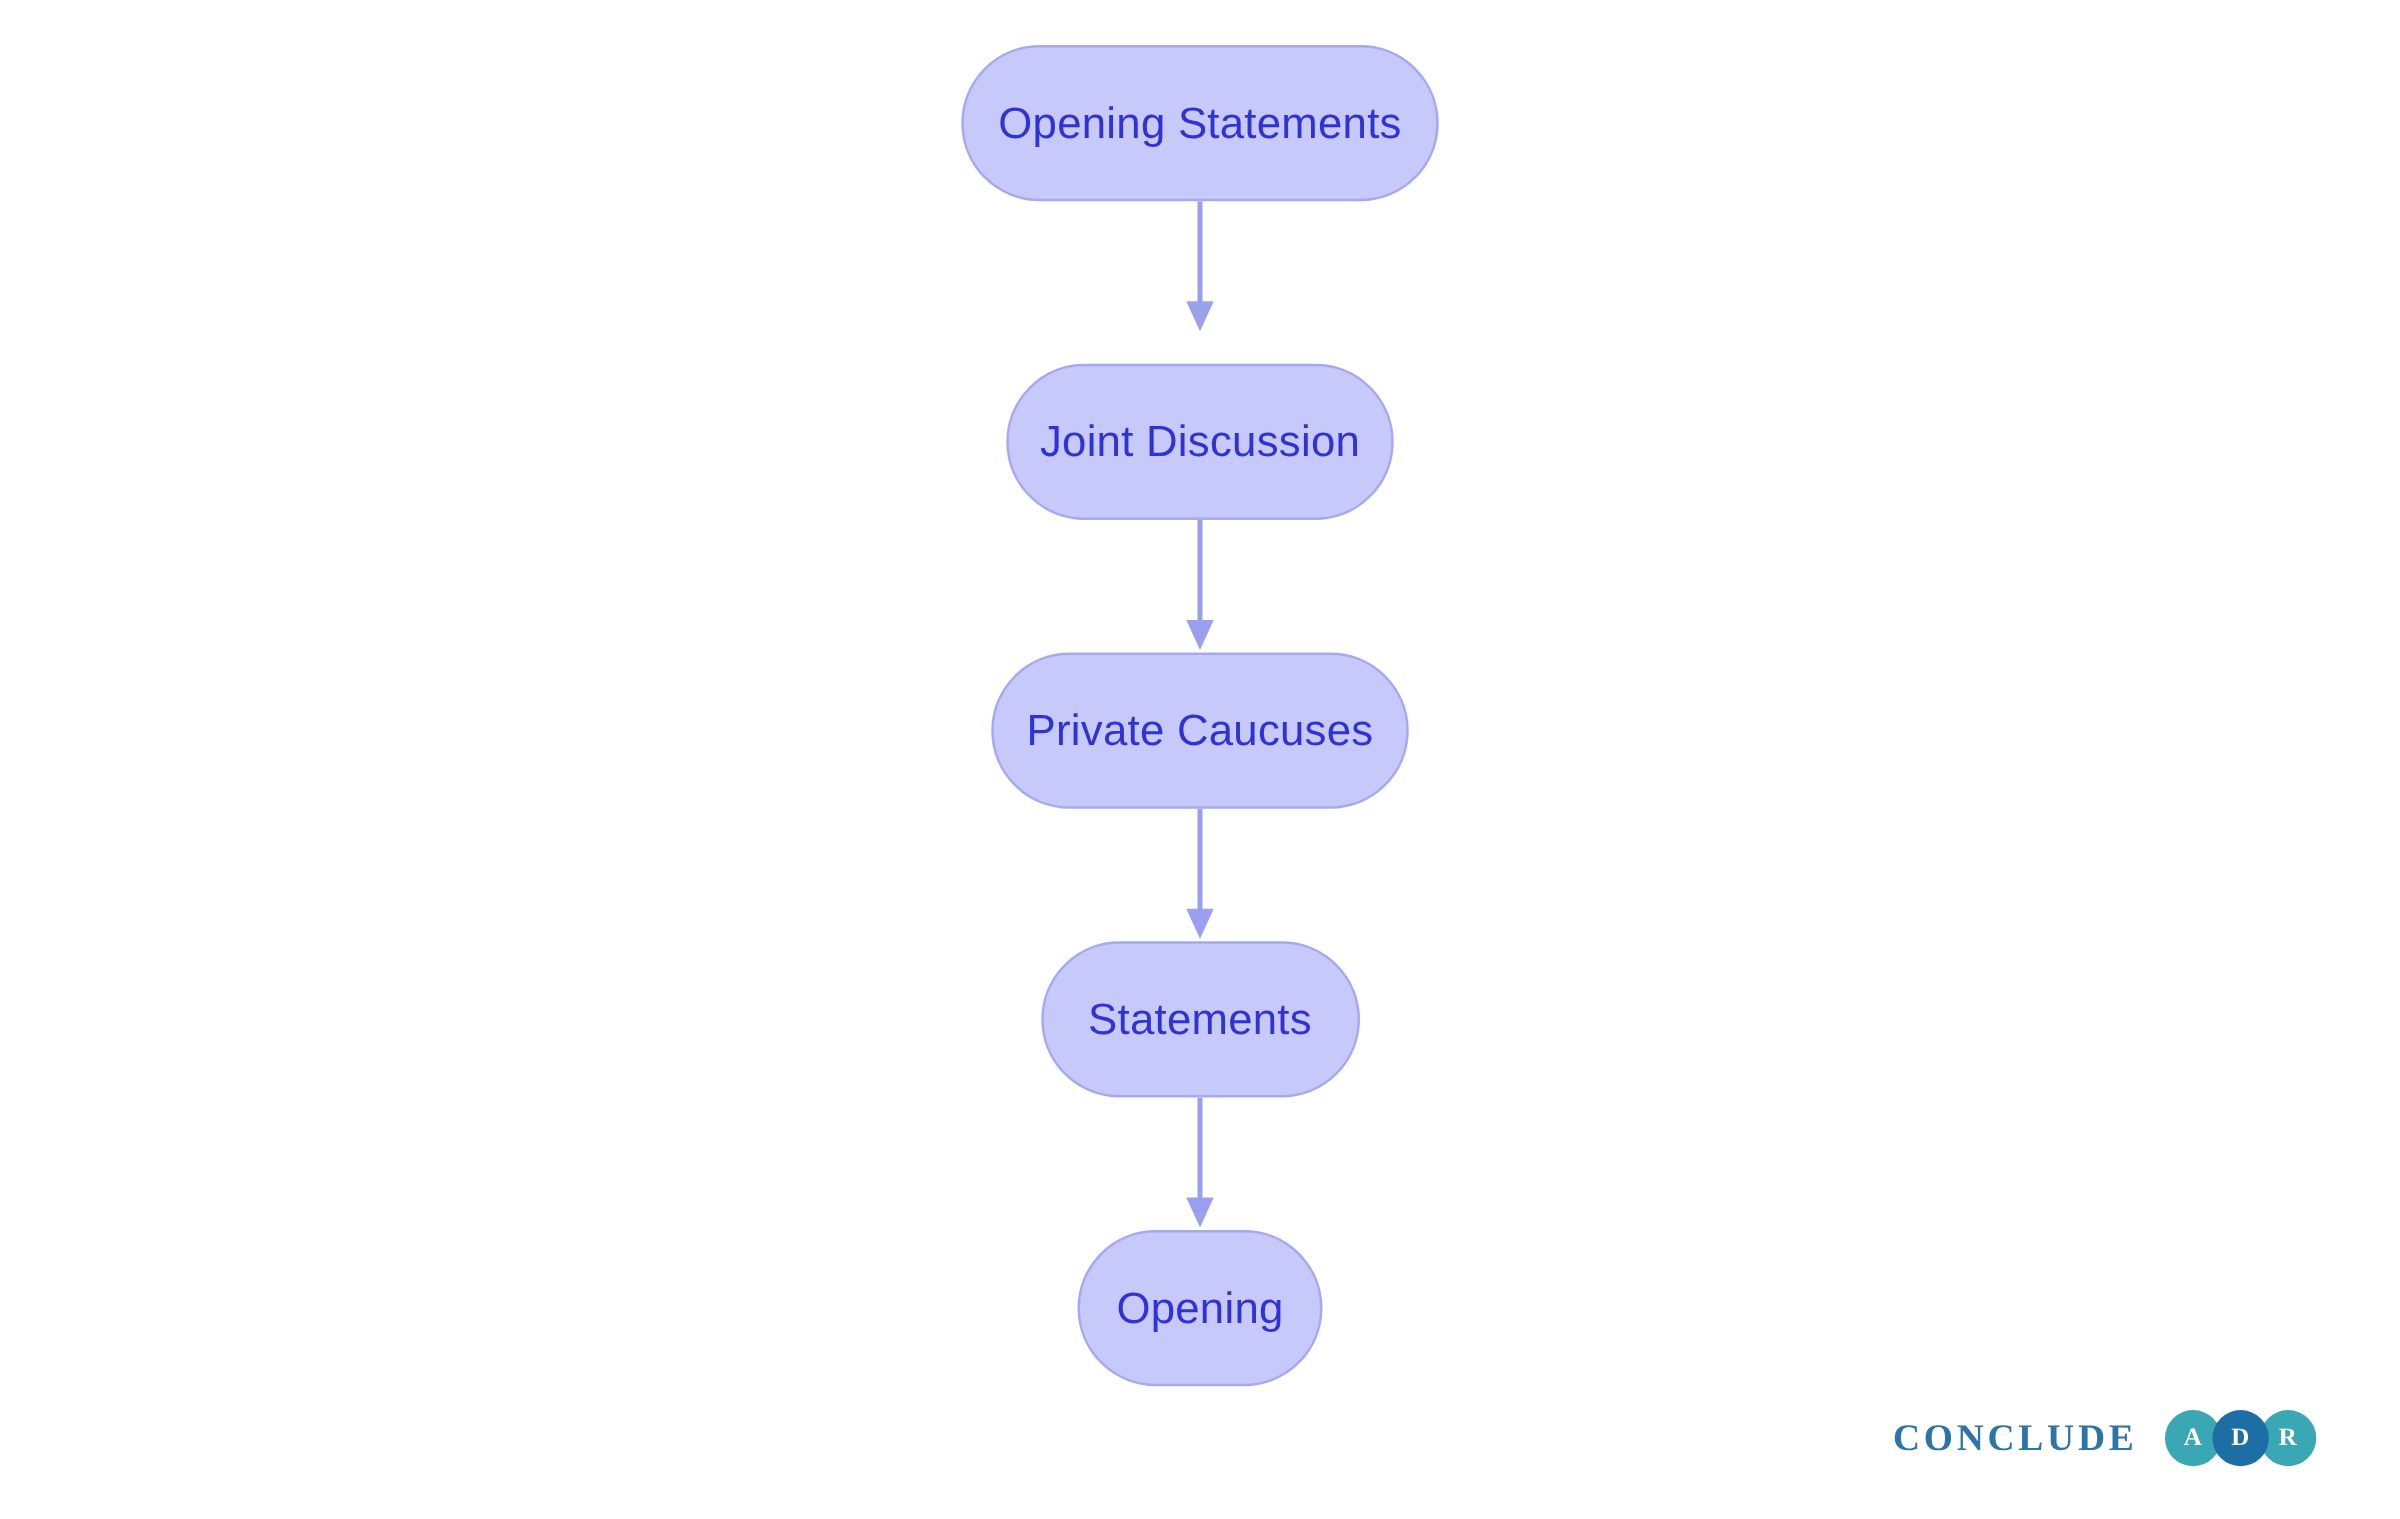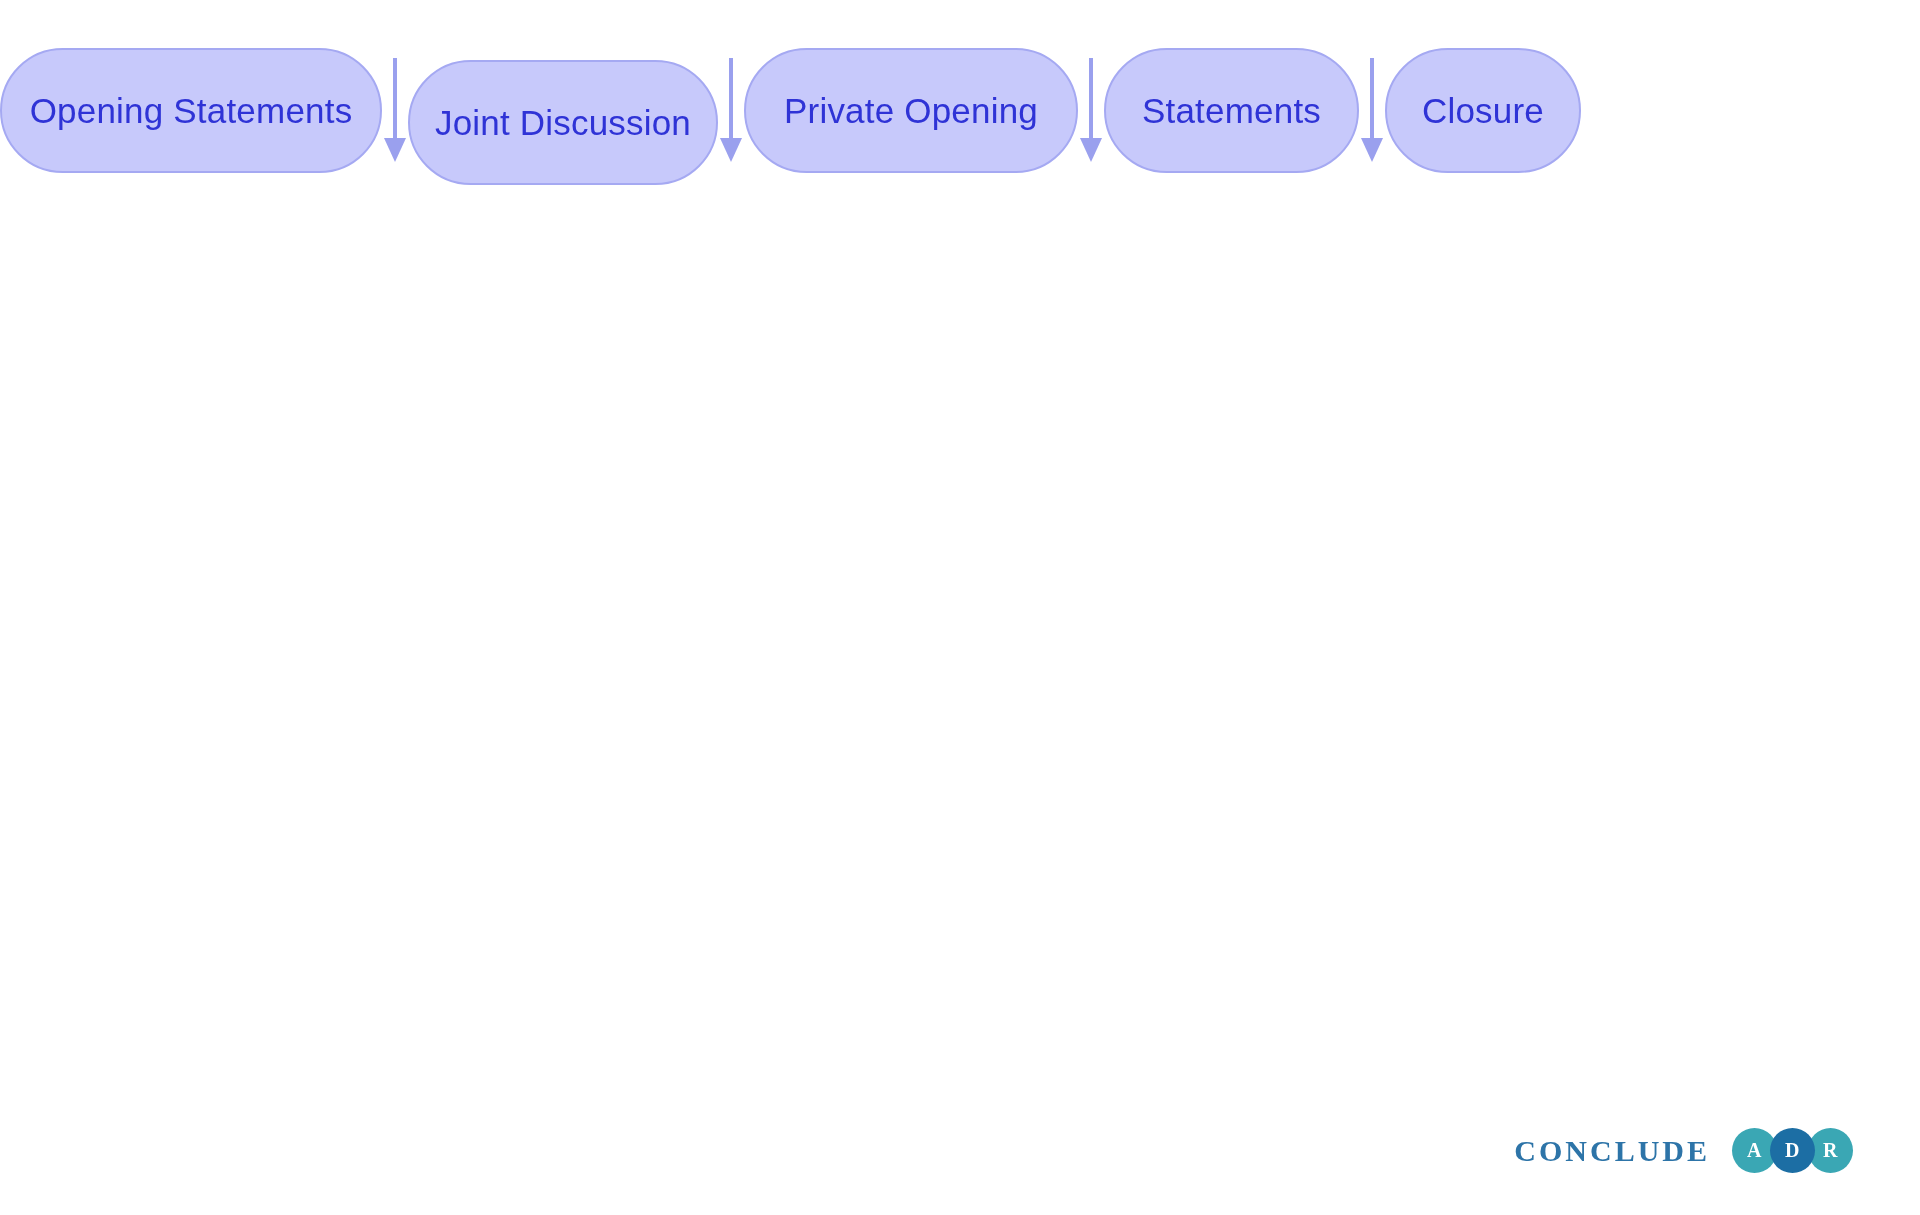--- a/index.html
+++ b/index.html
@@ -23,21 +23,21 @@
     width: 1920px;
     height: 1120px;
   }
 
   .flow-column {
     position: absolute;
     left: 0;
     top: 0;
     width: 1920px;
     display: flex;
-    flex-direction: row;
+    flex-direction: column;
     align-items: center;
   }
 
   
   .node {
     box-sizing: border-box;
     height: 125px;
     display: flex;
     align-items: center;
     justify-content: center;
@@ -139,21 +139,21 @@
     </div>
 
     <div class="connector gap-1">
       <svg width="26" height="106" viewBox="0 0 26 106" xmlns="http://www.w3.org/2000/svg">
         <line x1="13" y1="0" x2="13" y2="84" stroke="#9aa0ee" stroke-width="4"></line>
         <polygon points="2,80 24,80 13,104" fill="#9aa0ee"></polygon>
       </svg>
     </div>
 
     <div class="node w-2" style="background: rgb(199, 201, 251); border-color: rgb(165, 169, 242);">
-      <span class="node-label" style="color: rgb(47, 51, 214);">Private Opening</span>
+      <span class="node-label" style="color: rgb(47, 51, 214);">Private Caucuses</span>
     </div>
 
     <div class="connector gap-2">
       <svg width="26" height="106" viewBox="0 0 26 106" xmlns="http://www.w3.org/2000/svg">
         <line x1="13" y1="0" x2="13" y2="84" stroke="#9aa0ee" stroke-width="4"></line>
         <polygon points="2,80 24,80 13,104" fill="#9aa0ee"></polygon>
       </svg>
     </div>
 
     <div class="node w-3" style="background: rgb(199, 201, 251); border-color: rgb(165, 169, 242);">
@@ -161,21 +161,21 @@
     </div>
 
     <div class="connector gap-3">
       <svg width="26" height="106" viewBox="0 0 26 106" xmlns="http://www.w3.org/2000/svg">
         <line x1="13" y1="0" x2="13" y2="84" stroke="#9aa0ee" stroke-width="4"></line>
         <polygon points="2,80 24,80 13,104" fill="#9aa0ee"></polygon>
       </svg>
     </div>
 
     <div class="node w-4" style="background: rgb(199, 201, 251); border-color: rgb(165, 169, 242);">
-      <span class="node-label" style="color: rgb(47, 51, 214);">Closure</span>
+      <span class="node-label" style="color: rgb(47, 51, 214);">Opening</span>
     </div>
 
   </div>
 </div>
 
 <div id="brand-logo">
   <span class="brand-wordmark" style="color: rgb(45, 116, 168);">CONCLUDE</span>
   <span class="brand-circles">
     <span class="brand-circle c-a" style="background: rgb(58, 167, 180);">A</span>
     <span class="brand-circle c-d" style="background: rgb(28, 110, 164);">D</span>

